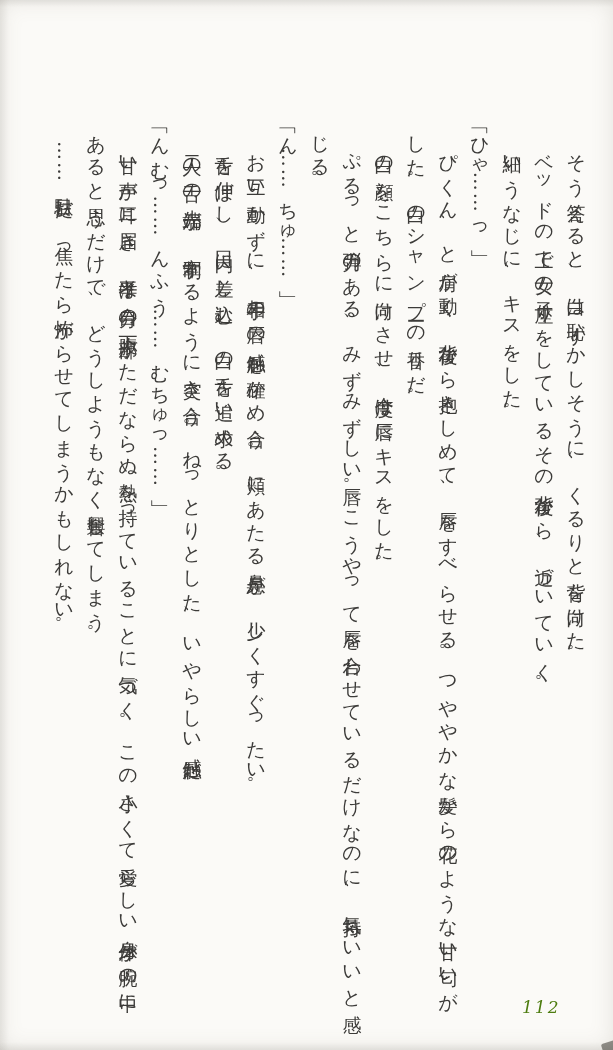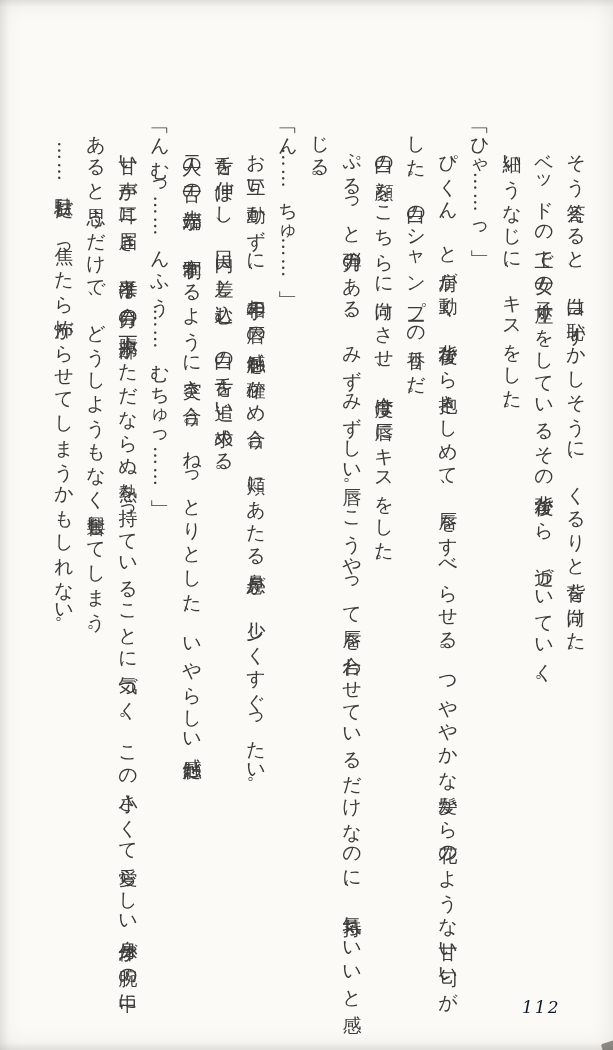--- a/index.html
+++ b/index.html
@@ -66,21 +66,21 @@
   .para.dialogue {
     text-indent: 0;
   }
   .page-number {
     position: absolute;
     left: 522px;
     top: 997px;
     font-size: 17px;
     font-style: italic;
     letter-spacing: 2px;
-    color: #0f172a;
+    color: #4d7c0f;
   }
 </style>
 </head>
 <body>
 
 <div class="page">
 
   <div class="scan-edge-top"></div>
   <div class="scan-edge-left"></div>
   <div class="scan-edge-bottom"></div>

